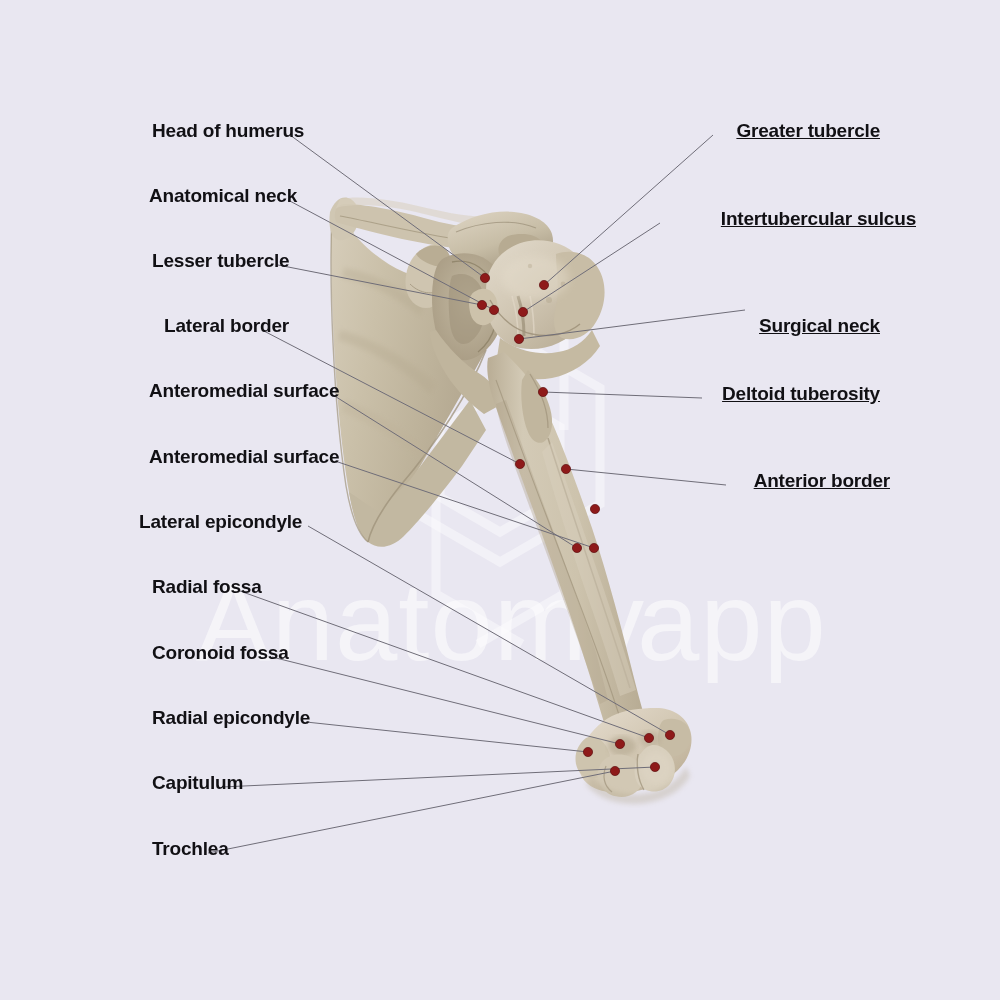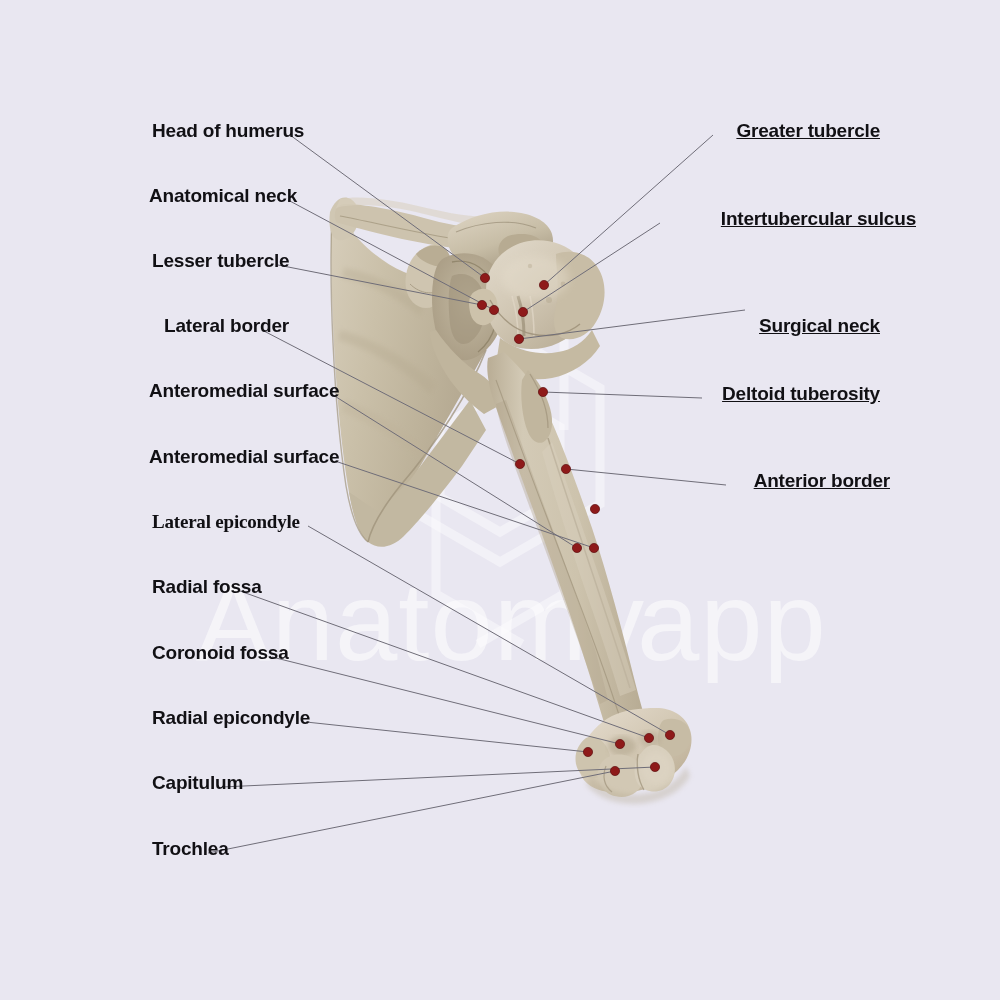--- a/index.html
+++ b/index.html
@@ -327,21 +327,21 @@
       </g>
   </svg>
 
   <div id="labels-left-container">
       <div class="lbl lbl-left" style="left: 120px; top: 121px;">Head of humerus</div>
       <div class="lbl lbl-left" style="left: 117px; top: 186px;">Anatomical neck</div>
       <div class="lbl lbl-left" style="left: 120px; top: 251px;">Lesser tubercle</div>
       <div class="lbl lbl-left" style="left: 132px; top: 316px;">Lateral border</div>
       <div class="lbl lbl-left" style="left: 117px; top: 381px;">Anteromedial surface</div>
       <div class="lbl lbl-left" style="left: 117px; top: 447px;">Anteromedial surface</div>
-      <div class="lbl lbl-left" style="left: 120px; top: 512px; font-family: Liberation Serif, serif;">Lateral epicondyle</div>
+      <div class="lbl lbl-left" style="left: 107px; top: 512px;">Lateral epicondyle</div>
       <div class="lbl lbl-left" style="left: 120px; top: 577px;">Radial fossa</div>
       <div class="lbl lbl-left" style="left: 120px; top: 643px;">Coronoid fossa</div>
       <div class="lbl lbl-left" style="left: 120px; top: 708px;">Radial epicondyle</div>
       <div class="lbl lbl-left" style="left: 120px; top: 773px;">Capitulum</div>
       <div class="lbl lbl-left" style="left: 120px; top: 839px;">Trochlea</div>
     </div>
   <div id="labels-right-container">
       <div class="lbl lbl-right" style="left: 0px; width: 880px; top: 121px;">Greater tubercle</div>
       <div class="lbl lbl-right" style="left: 0px; width: 880px; top: 209px; padding-left: 36px;">Intertubercular sulcus</div>
       <div class="lbl lbl-right" style="left: 0px; width: 880px; top: 296px; margin-top: 20px;">Surgical neck</div>

